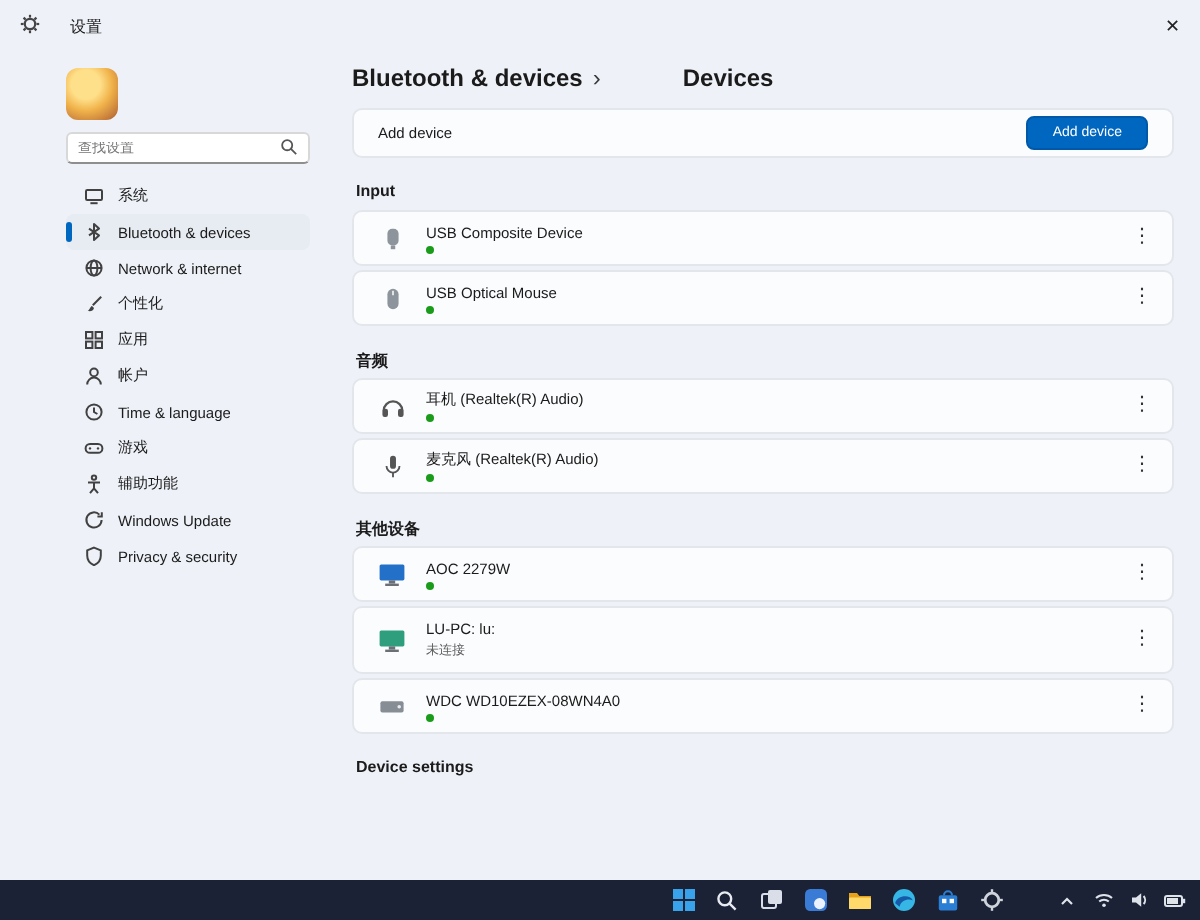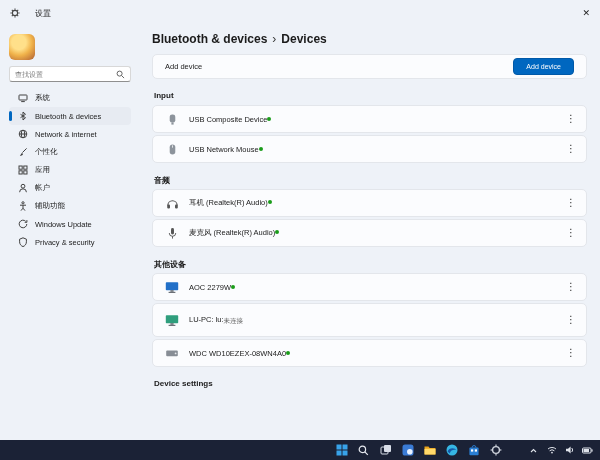--- a/index.html
+++ b/index.html
@@ -8,42 +8,42 @@
   #app { position:relative; width:600px; height:460px; background:#eef2f8; color:#1b1b1b; overflow:hidden; }
 
   
   .titlebar { height:26px; display:flex; align-items:center; padding:0 10px; gap:15px; }
   .app-title { font-size:8px; }
   .close-btn { margin-left:auto; font-size:9px; color:#222; cursor:pointer; }
 
   .layout { display:flex; height:414px; }
 
   
-  .sidebar { width:138px; flex-shrink:0; padding:4px 7px 0 9px; }
+  .sidebar { width:138px; flex-shrink:0; padding:4px 7px 0 9px;margin-left:24px; }
   .avatar { width:26px; height:26px; border-radius:6px; margin-top:4px;
             background:radial-gradient(circle at 38% 32%, #ffe08a 0 30%, #f0b24a 55%, #c4793a 85%, #8f5a2b); }
   .search { margin-top:6px; height:16px; background:#ffffff; border:1px solid #d8d8d8; border-bottom:1px solid #8f8f8f;
             border-radius:3px; display:flex; align-items:center; padding:0 5px; }
   .search-input { flex:1; min-width:0; border:none; outline:none; font-size:7px; background:transparent; font-family:inherit; }
   .search-input::placeholder { color:#767676; }
   .nav { margin-top:7px; }
   .nav-item { height:18px; display:flex; align-items:center; gap:7px; padding:0 8px; border-radius:4px;
               font-size:7.5px; position:relative; cursor:pointer; }
   .nav-item.selected { background:#e7ebf2; }
   .nav-item.selected::before { content:""; position:absolute; left:0; top:4px; width:3px; height:10px;
                                background:#0067c0; border-radius:2px; }
   .nav-icon { width:11px; display:flex; justify-content:center; }
   .nav-label { white-space:nowrap; overflow:hidden; }
 
   
   .main { flex:1; padding:6px 13px 0 14px; overflow:hidden; }
   .breadcrumb { font-size:12px; height:14px; display:flex; align-items:center; }
   .breadcrumb .parent { font-weight:600; cursor:pointer; }
   .breadcrumb .sep { margin:0 5px; color:#3a3a3a; }
-  .breadcrumb .current { font-weight:700; }
+  .breadcrumb .current { font-weight:700;margin-left:36px; }
 
   .card { background:#fbfcfe; border:1px solid #e3e6eb; border-radius:5px; display:flex; align-items:center; }
   .bt-card { margin-top:12px; height:36px; padding:0 12px; position:relative; }
   .bt-text { margin-left:10px; }
   .bt-title { font-size:8px; }
   .bt-sub { font-size:6.5px; color:#5f5f5f; margin-top:2px; }
   .bt-right { margin-left:auto; display:flex; align-items:center; gap:6px; }
   .toggle-label { font-size:8px; }
   .toggle { width:30px; height:14px; border:1px solid #7e7e7e; border-radius:8px; position:relative;
             background:#f4f4f4; cursor:pointer; }
@@ -52,21 +52,21 @@
 
   .add-row { margin-top:8px; height:25px; padding:0 12px;gap:36px; }
   .add-label { font-size:7.5px; }
   .add-btn { margin-left:auto; background:#0067c0; color:#ffffff; font-size:7px; padding:4px 12px;
              border:1px solid #0059a8; border-radius:4px; cursor:pointer; font-family:inherit; }
 
   .section-title { font-size:8px; font-weight:700; margin:12px 0 4px 2px; height:10px; }
   .row { height:28px; padding:0 10px; margin-bottom:2px; }
   .row.tall { height:34px; }
   .row-icon { width:18px; display:flex; justify-content:center; }
-  .row-text { margin-left:8px; display:flex; flex-direction:row; justify-content:center; }
+  .row-text { margin-left:8px; display:flex; flex-direction:column; justify-content:center; }
   .row-name { font-size:7.5px; }
   .green-dot { width:4px; height:4px; border-radius:50%; background:#1a9c1a; margin-top:2px; }
   .row-sub { font-size:6.5px; color:#5f5f5f; margin-top:2px; }
   .row-menu { margin-left:auto; font-size:10px; color:#333; cursor:pointer; line-height:1; }
 
   
   .taskbar { position:absolute; left:0; bottom:0; width:600px; height:20px; background:#1b2236; }
   .tb-icons { position:absolute; left:335px; top:0; height:20px; display:flex; align-items:center; gap:9px; }
   .tb-icon { width:13px; height:13px; display:flex; align-items:center; justify-content:center; cursor:pointer; }
   .tray { position:absolute; right:7px; top:0; height:20px; display:flex; align-items:center; gap:7px; }
@@ -167,20 +167,39 @@
               <svg width="10" height="10" viewBox="0 0 10 10">
                 <circle cx="5" cy="3.2" r="1.9" fill="none" stroke="#414141"></circle>
                 <path d="M1.6 9.2 a3.4 3.4 0 0 1 6.8 0" fill="none" stroke="#414141"></path>
               </svg>
             </span>
           <span class="nav-label">帐户</span>
         </div>
         <div class="nav-item">
           <span class="nav-icon">
               <svg width="10" height="10" viewBox="0 0 10 10">
+                <circle cx="5" cy="5" r="3.8" fill="none" stroke="#414141"></circle>
+                <path d="M5 2.8 V5 L6.7 6" fill="none" stroke="#414141"></path>
+              </svg>
+            </span>
+          <span class="nav-label">Time &amp; language</span>
+        </div>
+        <div class="nav-item">
+          <span class="nav-icon">
+              <svg width="10" height="10" viewBox="0 0 10 10">
+                <rect x="0.8" y="3" width="8.4" height="4.4" rx="2.2" fill="none" stroke="#414141"></rect>
+                <circle cx="3" cy="5.2" r="0.6" fill="#414141"></circle>
+                <circle cx="7" cy="5.2" r="0.6" fill="#414141"></circle>
+              </svg>
+            </span>
+          <span class="nav-label">游戏</span>
+        </div>
+        <div class="nav-item">
+          <span class="nav-icon">
+              <svg width="10" height="10" viewBox="0 0 10 10">
                 <circle cx="5" cy="1.8" r="1.1" fill="none" stroke="#414141"></circle>
                 <path d="M2 4.2 h6 M5 4.2 v3 M5 7.2 l-2 2.4 M5 7.2 l2 2.4" fill="none" stroke="#414141"></path>
               </svg>
             </span>
           <span class="nav-label">辅助功能</span>
         </div>
         <div class="nav-item">
           <span class="nav-icon">
               <svg width="10" height="10" viewBox="0 0 10 10">
                 <path d="M8.8 5 a3.8 3.8 0 1 1 -1.1-2.7" fill="none" stroke="#414141"></path>
@@ -228,21 +247,21 @@
         <span class="row-menu">⋮</span>
       </div>
       <div class="card row">
         <span class="row-icon">
             <svg width="13" height="13" viewBox="0 0 14 14">
               <rect x="4" y="1.5" width="6" height="11" rx="3" fill="#8d949c"></rect>
               <line x1="7" y1="2.5" x2="7" y2="5" stroke="#e8eaed" stroke-width="1"></line>
             </svg>
           </span>
         <div class="row-text">
-          <span class="row-name">USB Network Mouse</span>
+          <span class="row-name">USB Optical Mouse</span>
           <span class="green-dot"></span>
         </div>
         <span class="row-menu">⋮</span>
       </div>
 
       <div class="section-title">音频</div>
       <div class="card row">
         <span class="row-icon">
             <svg width="13" height="13" viewBox="0 0 14 14">
               <path d="M2 9 a5 5 0 0 1 10 0" fill="none" stroke="#555" stroke-width="1.2"></path>

